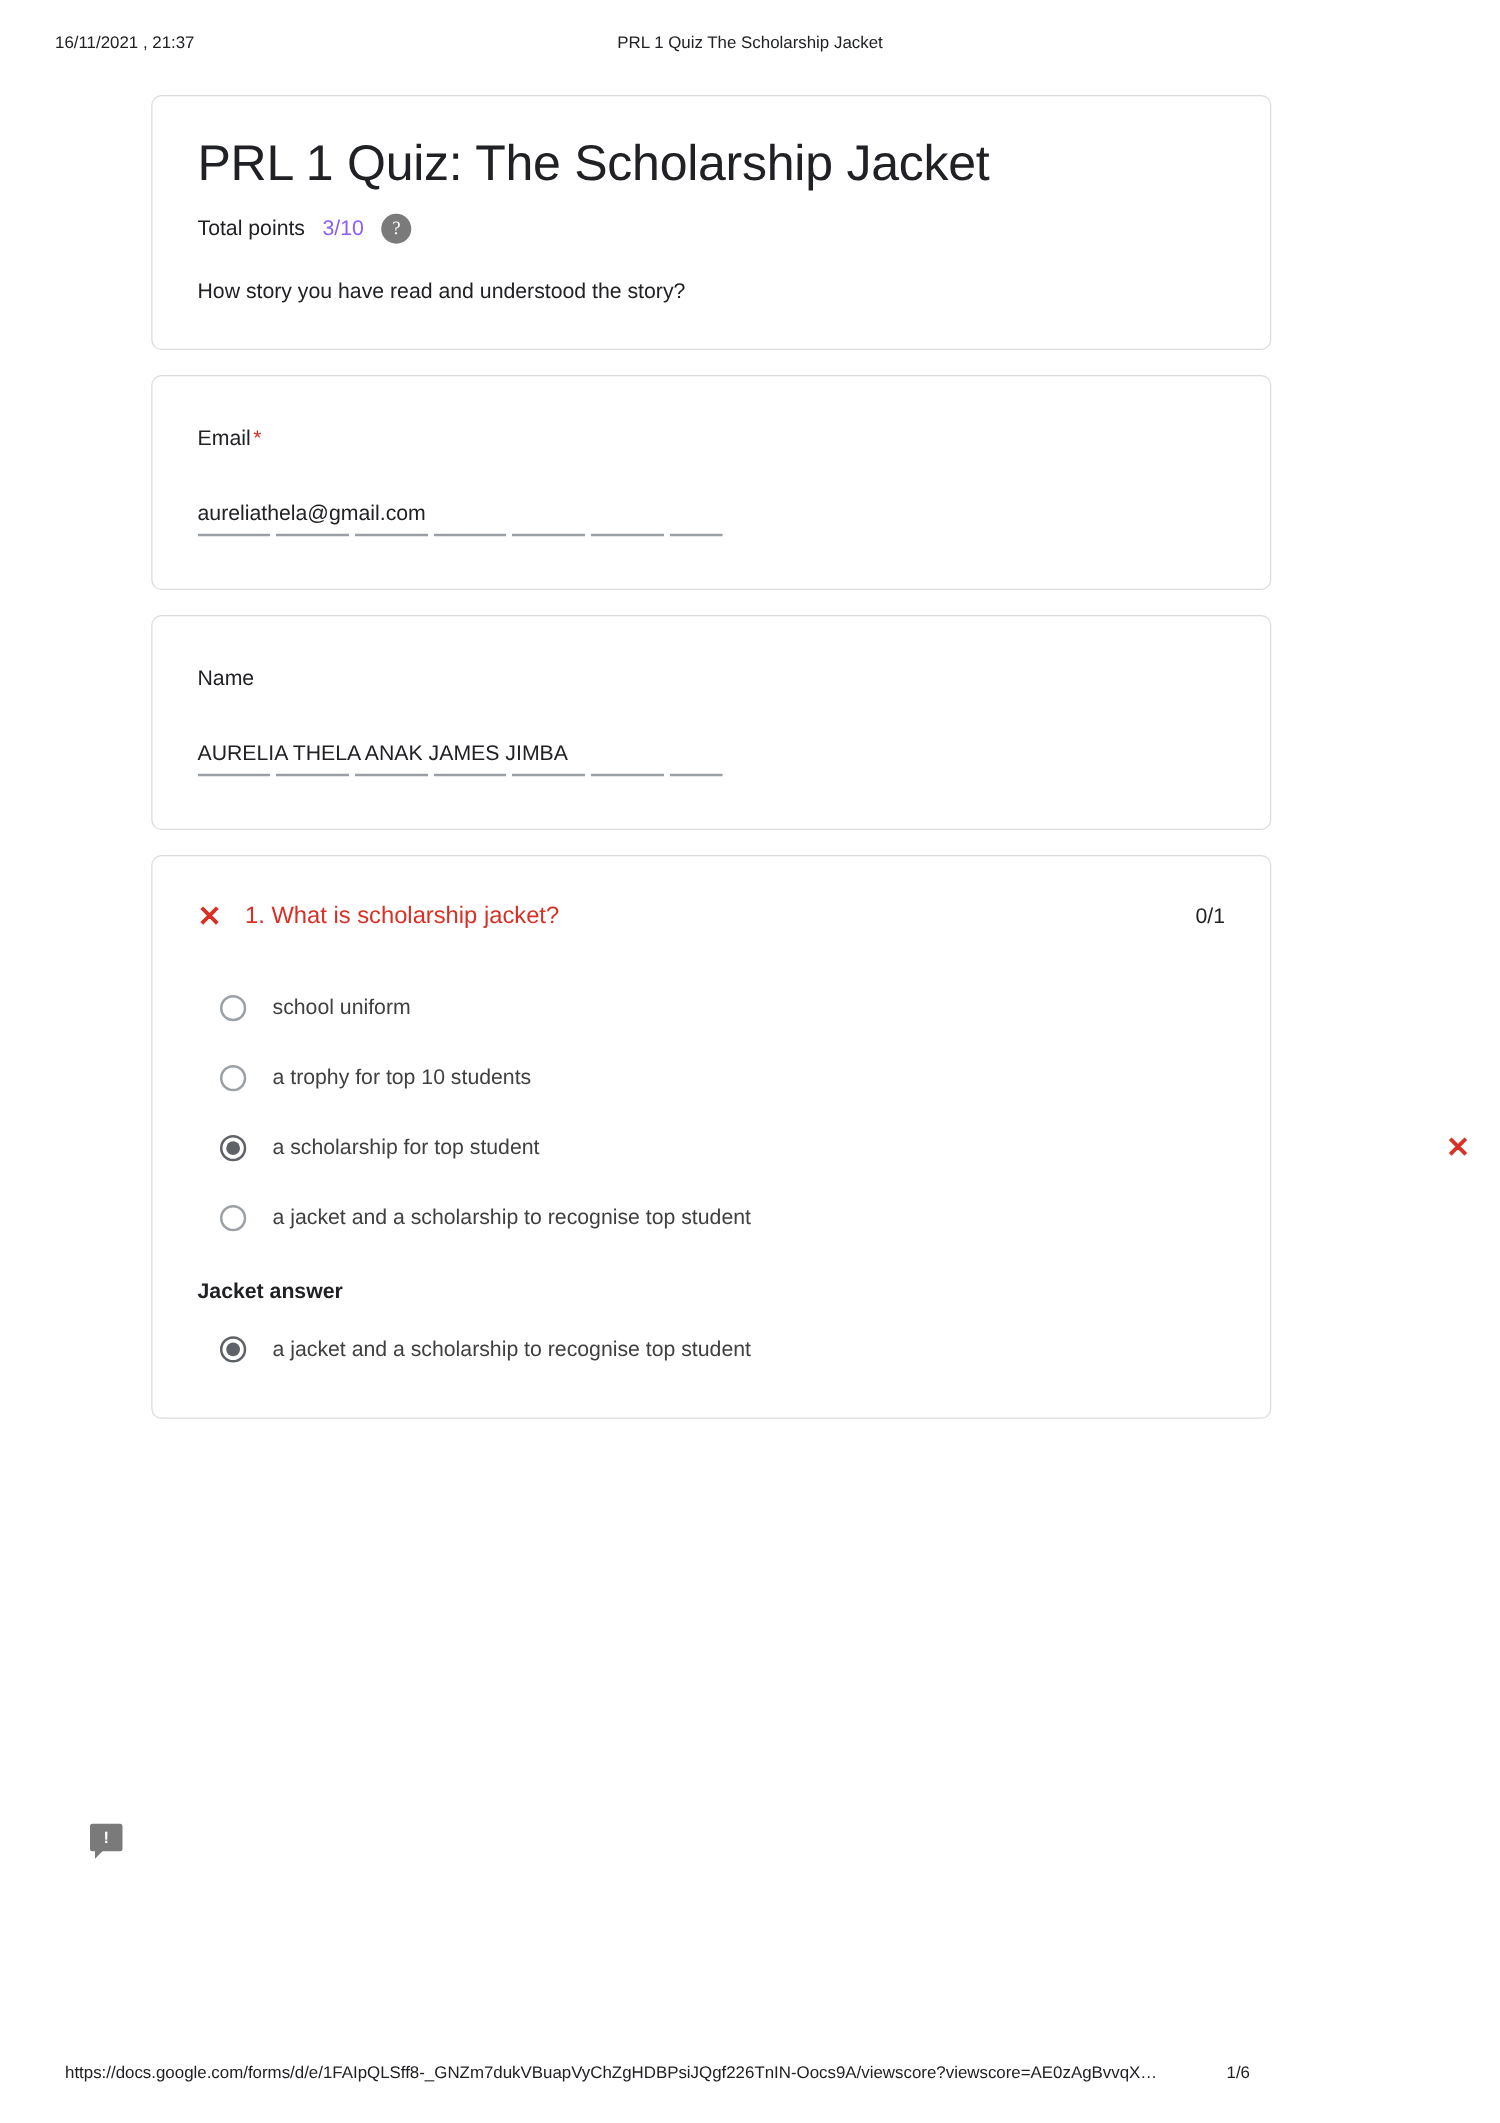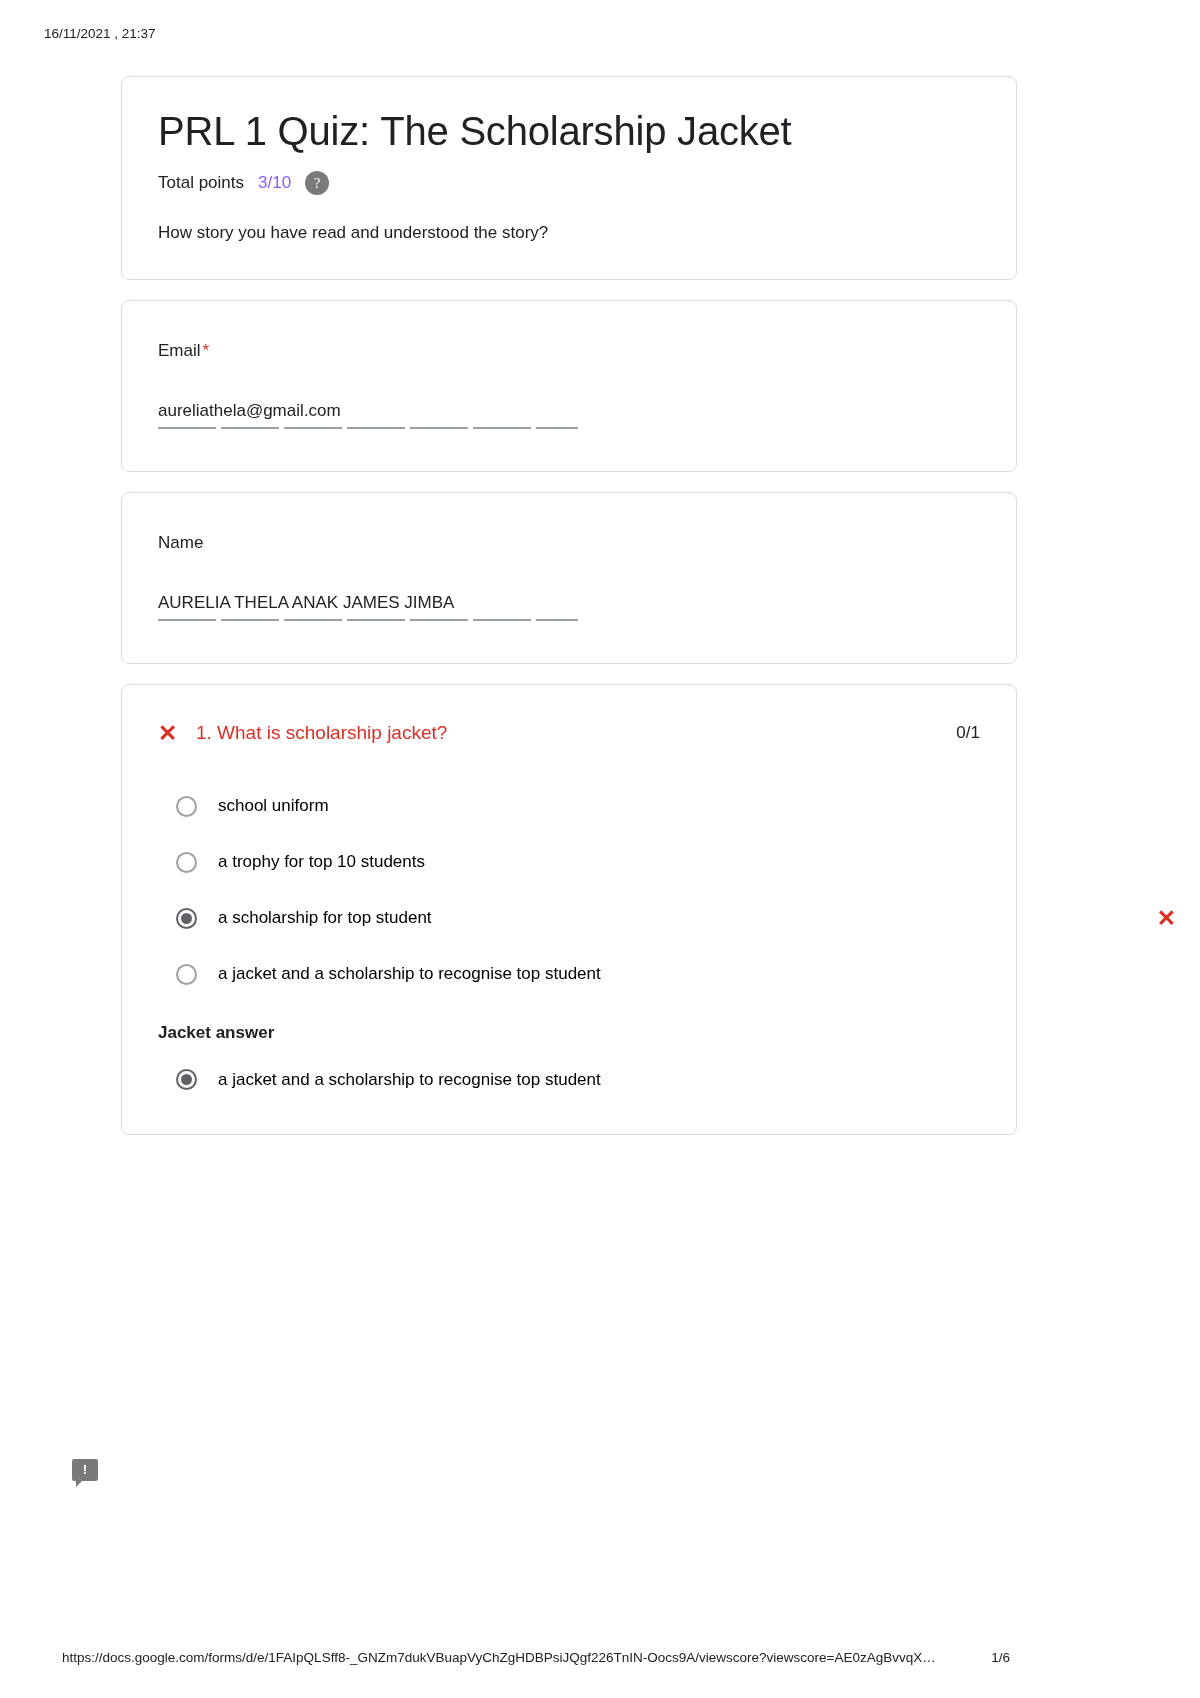--- a/index.html
+++ b/index.html
@@ -204,21 +204,21 @@
     left: 50%;
     top: 50%;
     width: 11px;
     height: 11px;
     margin: -5.5px 0 0 -5.5px;
     border-radius: 50%;
     background: #5f6368;
   }
   .option-label {
     font-size: 17px;
-    color: #000000;
+    color: #404040;
     padding-left: 21px;
     white-space: nowrap;
   }
   .option-x {
     position: absolute;
     right: -196px;
     top: 50%;
     transform: translateY(-50%);
     color: #d93025;
     font-size: 23px;
@@ -267,21 +267,21 @@
     line-height: 22px;
     text-align: center;
     color: #ffffff;
     font-size: 13px;
     font-weight: 700;
   }
 
   
   .print-footer {
     position: absolute;
-    left: 18px;
+    left: 8px;
     top: 1650px;
     width: 1036px;
     height: 20px;
     font-size: 13.5px;
     color: #202124;
   }
   .print-footer .pf-url {
     position: absolute;
     left: 44px;
     top: 0;
@@ -292,20 +292,21 @@
     right: 44px;
     top: 0;
     white-space: nowrap;
   }
 </style>
 </head>
 <body>
 
 <div class="print-header">
   <span class="ph-date">16/11/2021 , 21:37</span>
+  <span class="ph-title">PRL 1 Quiz The Scholarship Jacket</span>
 </div>
 
 <div class="form-wrap">
 
   <div class="card card-header">
     <div class="quiz-title">PRL 1 Quiz: The Scholarship Jacket</div>
     <div class="points-row">
       <span class="points-label">Total points</span>
       <span class="points-value">3/10</span>
       <span class="help-icon">?</span>

